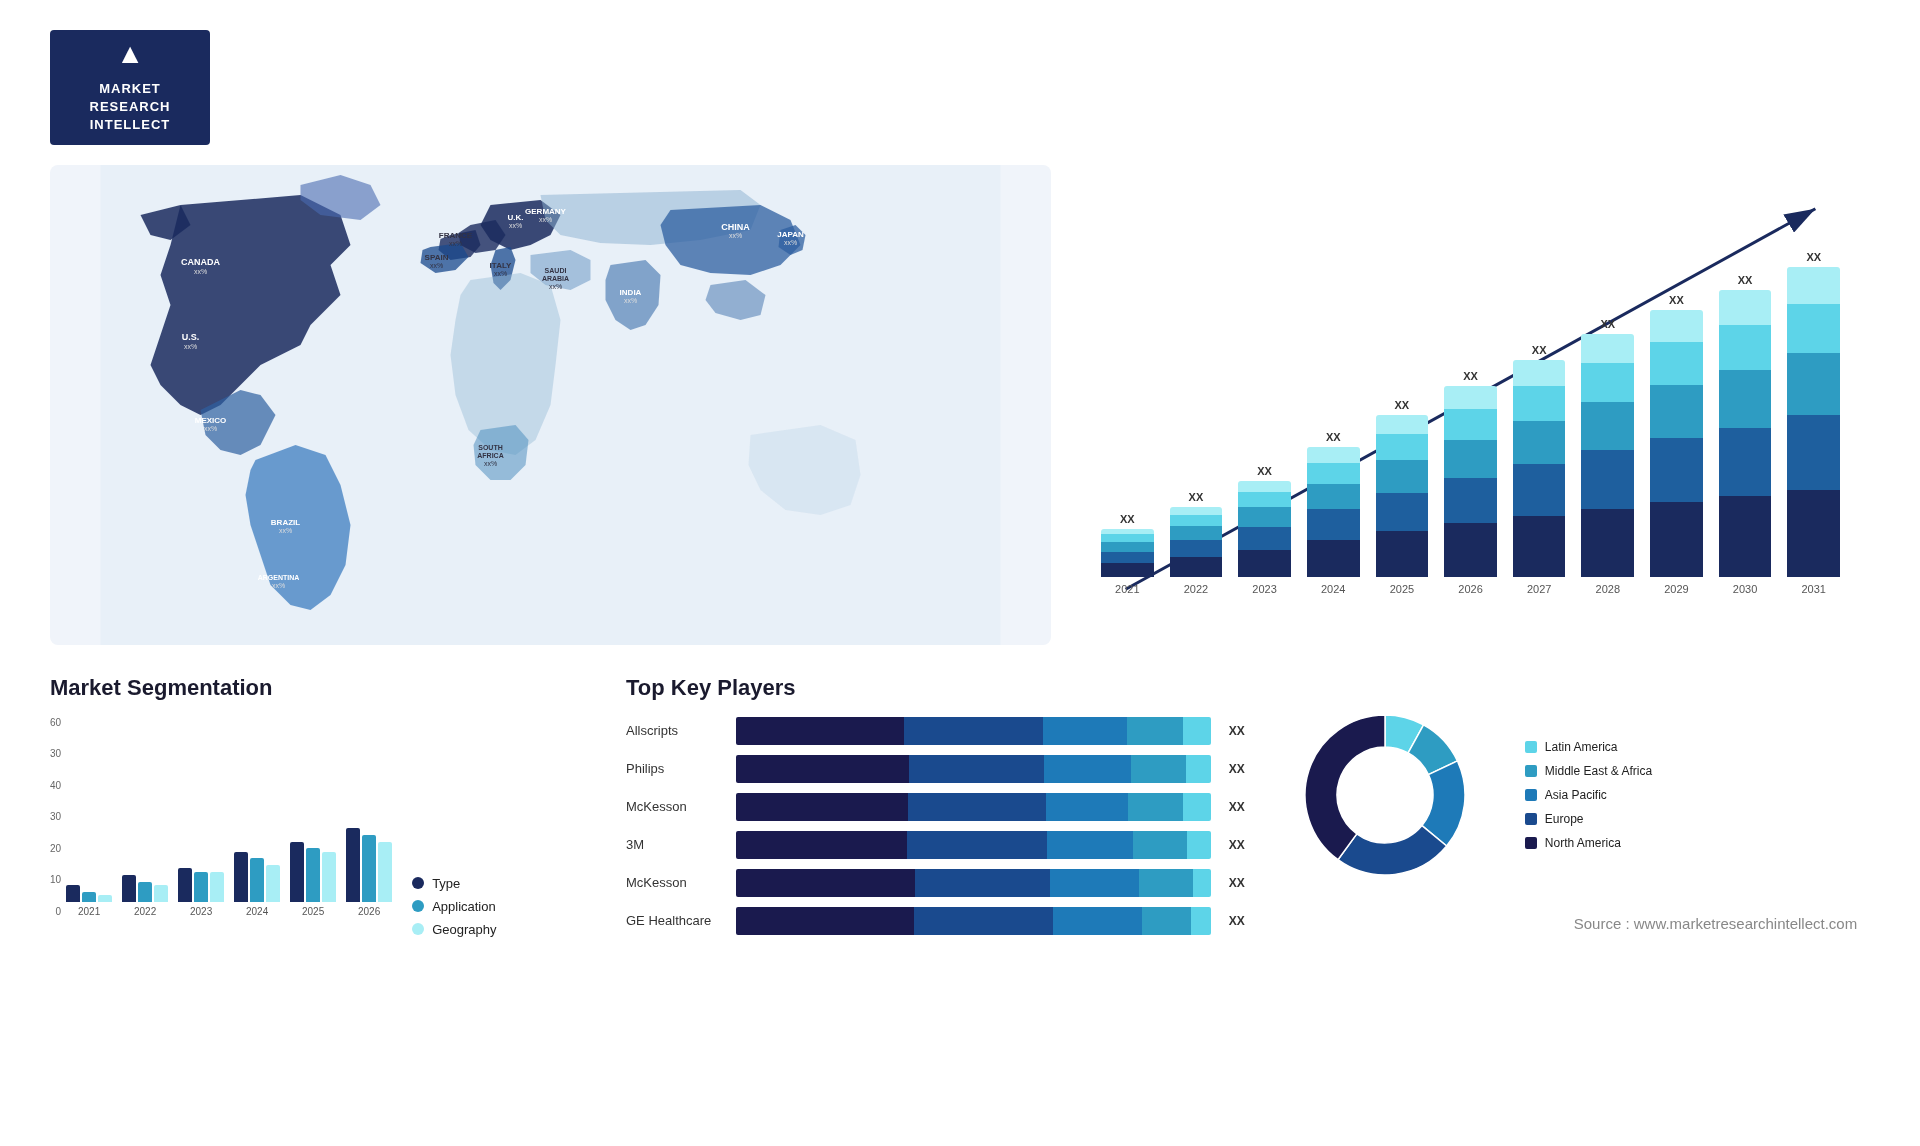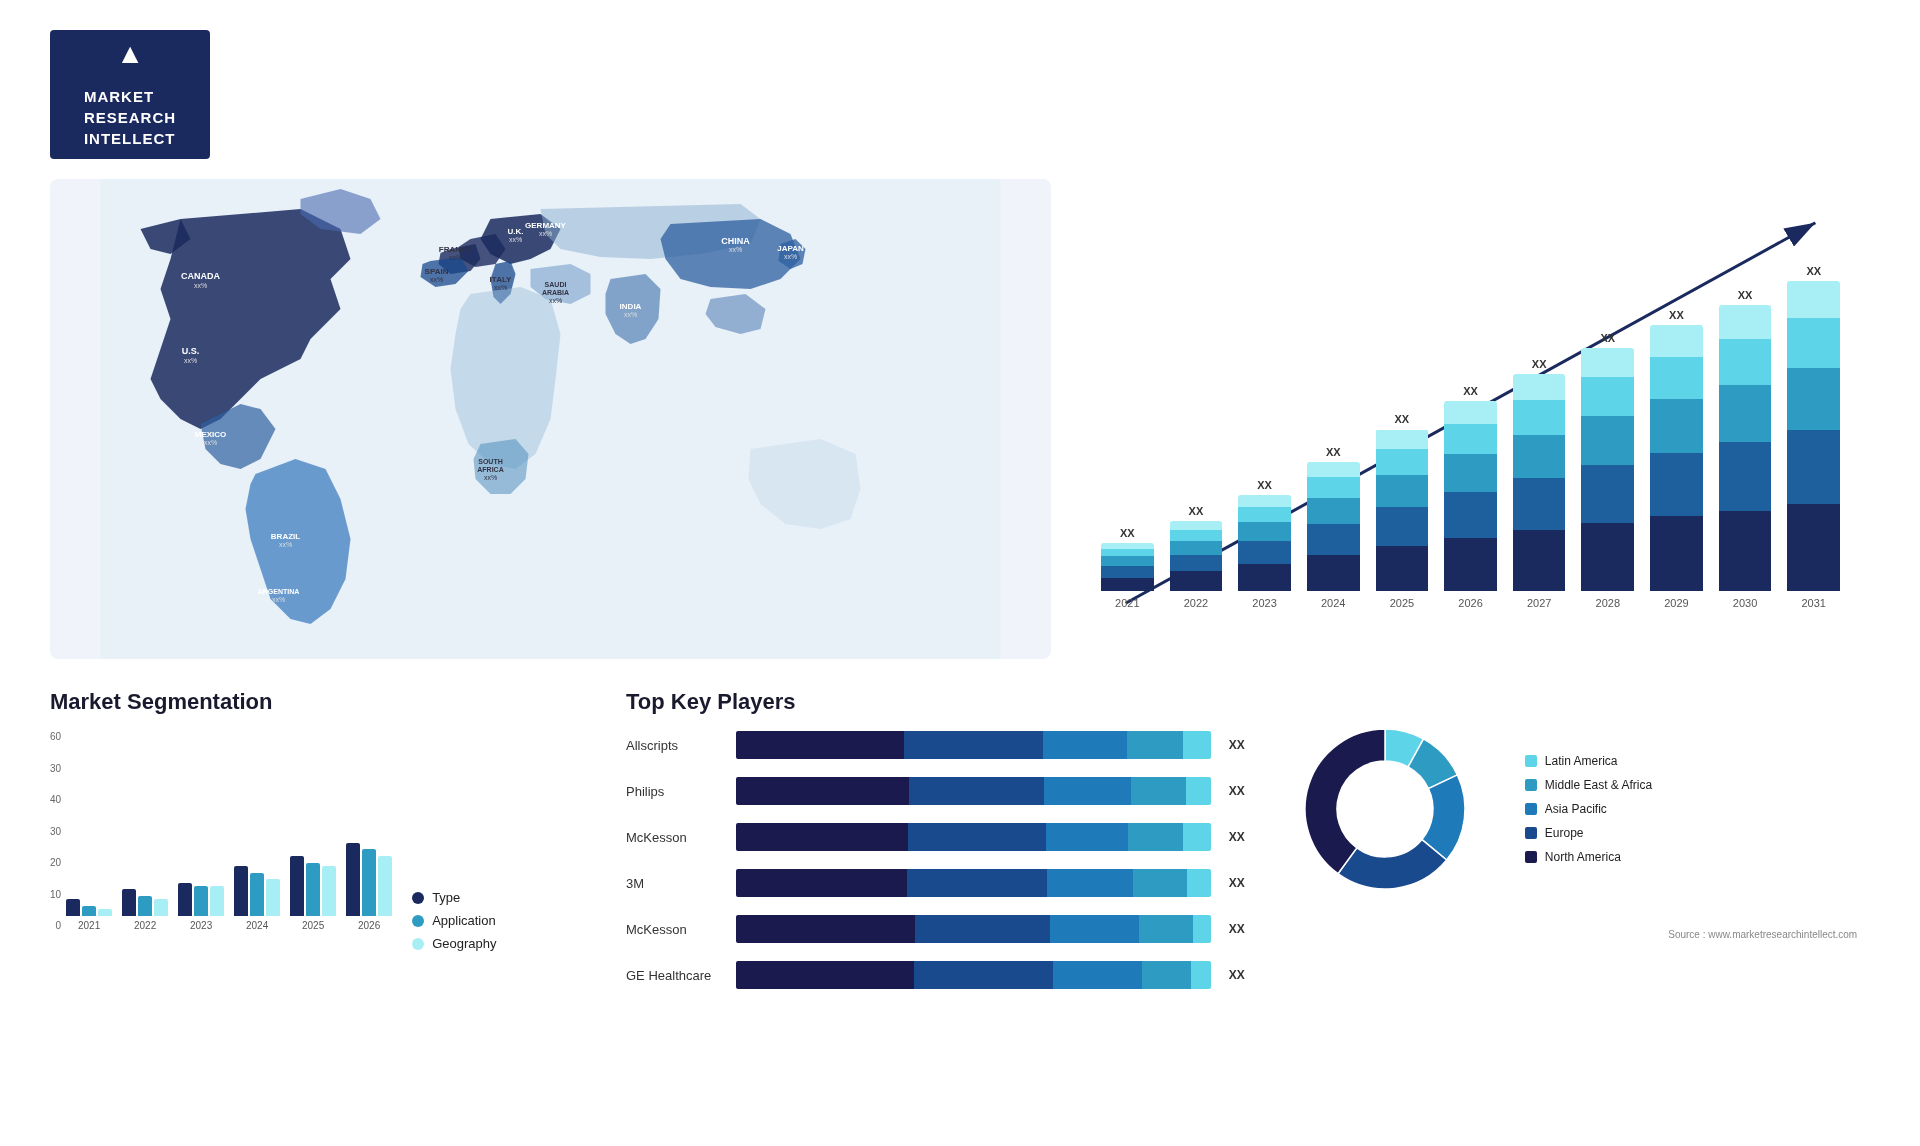--- a/index.html
+++ b/index.html
@@ -35,26 +35,26 @@
       width: 160px;
     }
     .logo-icon {
       color: #fff;
       font-size: 28px;
       font-weight: 900;
       line-height: 1;
     }
     .logo-text {
       color: #fff;
-      font-size: 15px;
+      font-size: 13px;
       font-weight: 700;
       letter-spacing: 1px;
-      text-align: left;
+      text-align: center;
       line-height: 1.4;
-      margin-top: 18px;
+      margin-top: 12px;
     }
 
     
     .top-section {
       display: flex;
       gap: 0;
       margin-bottom: 30px;
       height: 480px;
     }
 
@@ -177,21 +177,21 @@
       border-radius: 50%;
     }
 
     
     .players-section {
       flex: 0 0 34%;
     }
     .players-list {
       display: flex;
       flex-direction: column;
-      gap: 18px;
+      gap: 10px;
       margin-top: 10px;
     }
     .player-row {
       display: flex;
       align-items: center;
       gap: 10px;
     }
     .player-name {
       font-size: 13px;
       color: #333;
@@ -240,21 +240,21 @@
     }
     .legend-sq {
       width: 12px;
       height: 12px;
       border-radius: 2px;
       flex-shrink: 0;
     }
 
     
     .source-text {
-      font-size: 10px;
+      font-size: 15px;
       color: #888;
       text-align: right;
       margin-top: 10px;
     }
   </style>
 </head>
 <body>
 
 <div class="header">
   <div class="logo-box">

